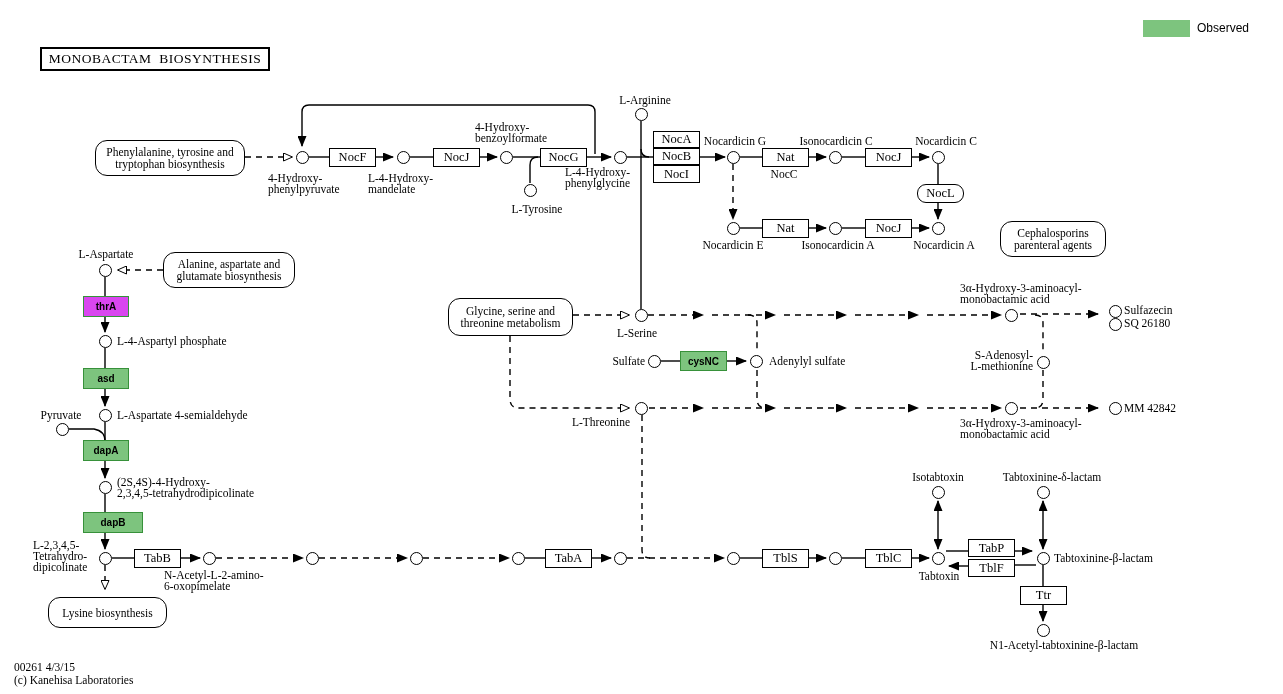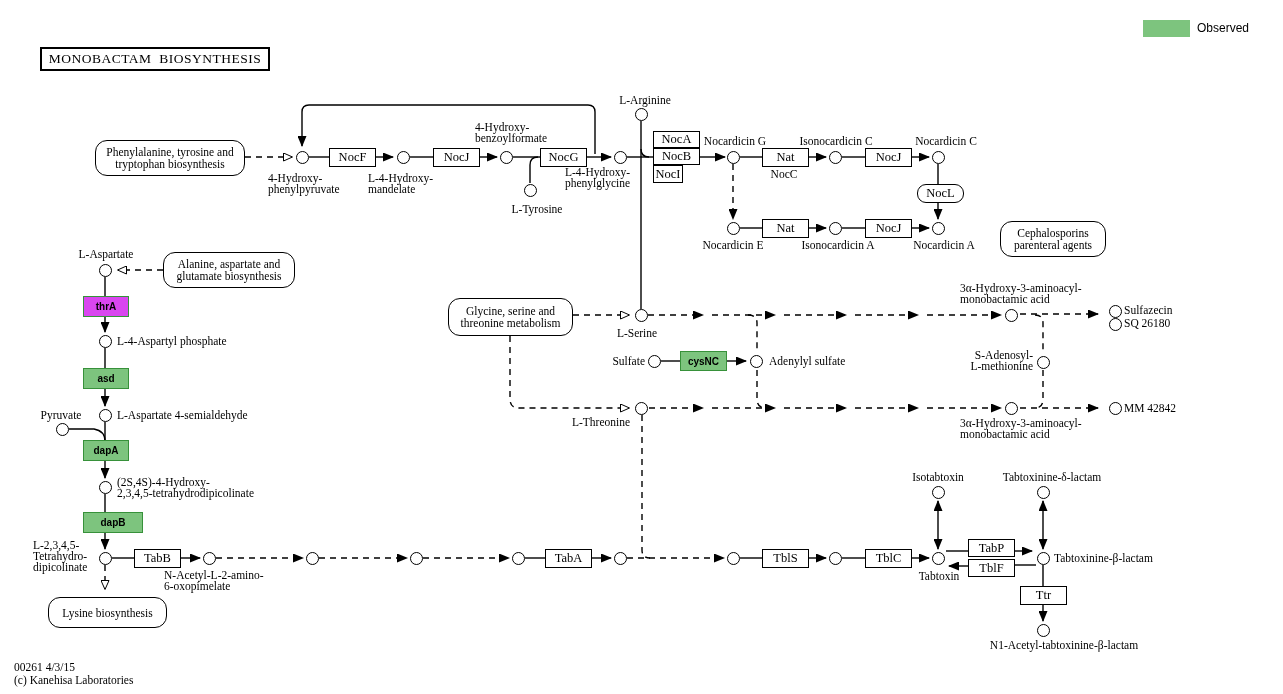--- a/index.html
+++ b/index.html
@@ -162,21 +162,21 @@
     </div>
     <div class="gene-box" style="left: 540px; top: 148px; width: 47px; height: 19px;">
       <div class="gene-label">NocG</div>
     </div>
     <div class="gene-box" style="left: 653px; top: 131px; width: 47px; height: 17px;">
       <div class="gene-label">NocA</div>
     </div>
     <div class="gene-box" style="left: 653px; top: 148px; width: 47px; height: 17px;">
       <div class="gene-label">NocB</div>
     </div>
-    <div class="gene-box" style="left: 653px; top: 165px; width: 30px; height: 18px;">
+    <div class="gene-box" style="left: 653px; top: 165px; width: 47px; height: 18px;">
       <div class="gene-label">NocI</div>
     </div>
     <div class="gene-box" style="left: 762px; top: 148px; width: 47px; height: 19px;">
       <div class="gene-label">Nat</div>
     </div>
     <div class="gene-box" style="left: 865px; top: 148px; width: 47px; height: 19px;">
       <div class="gene-label">NocJ</div>
     </div>
     <div class="gene-box" style="left: 917px; top: 184px; width: 47px; height: 19px; border-radius: 9px;">
       <div class="gene-label">NocL</div>

